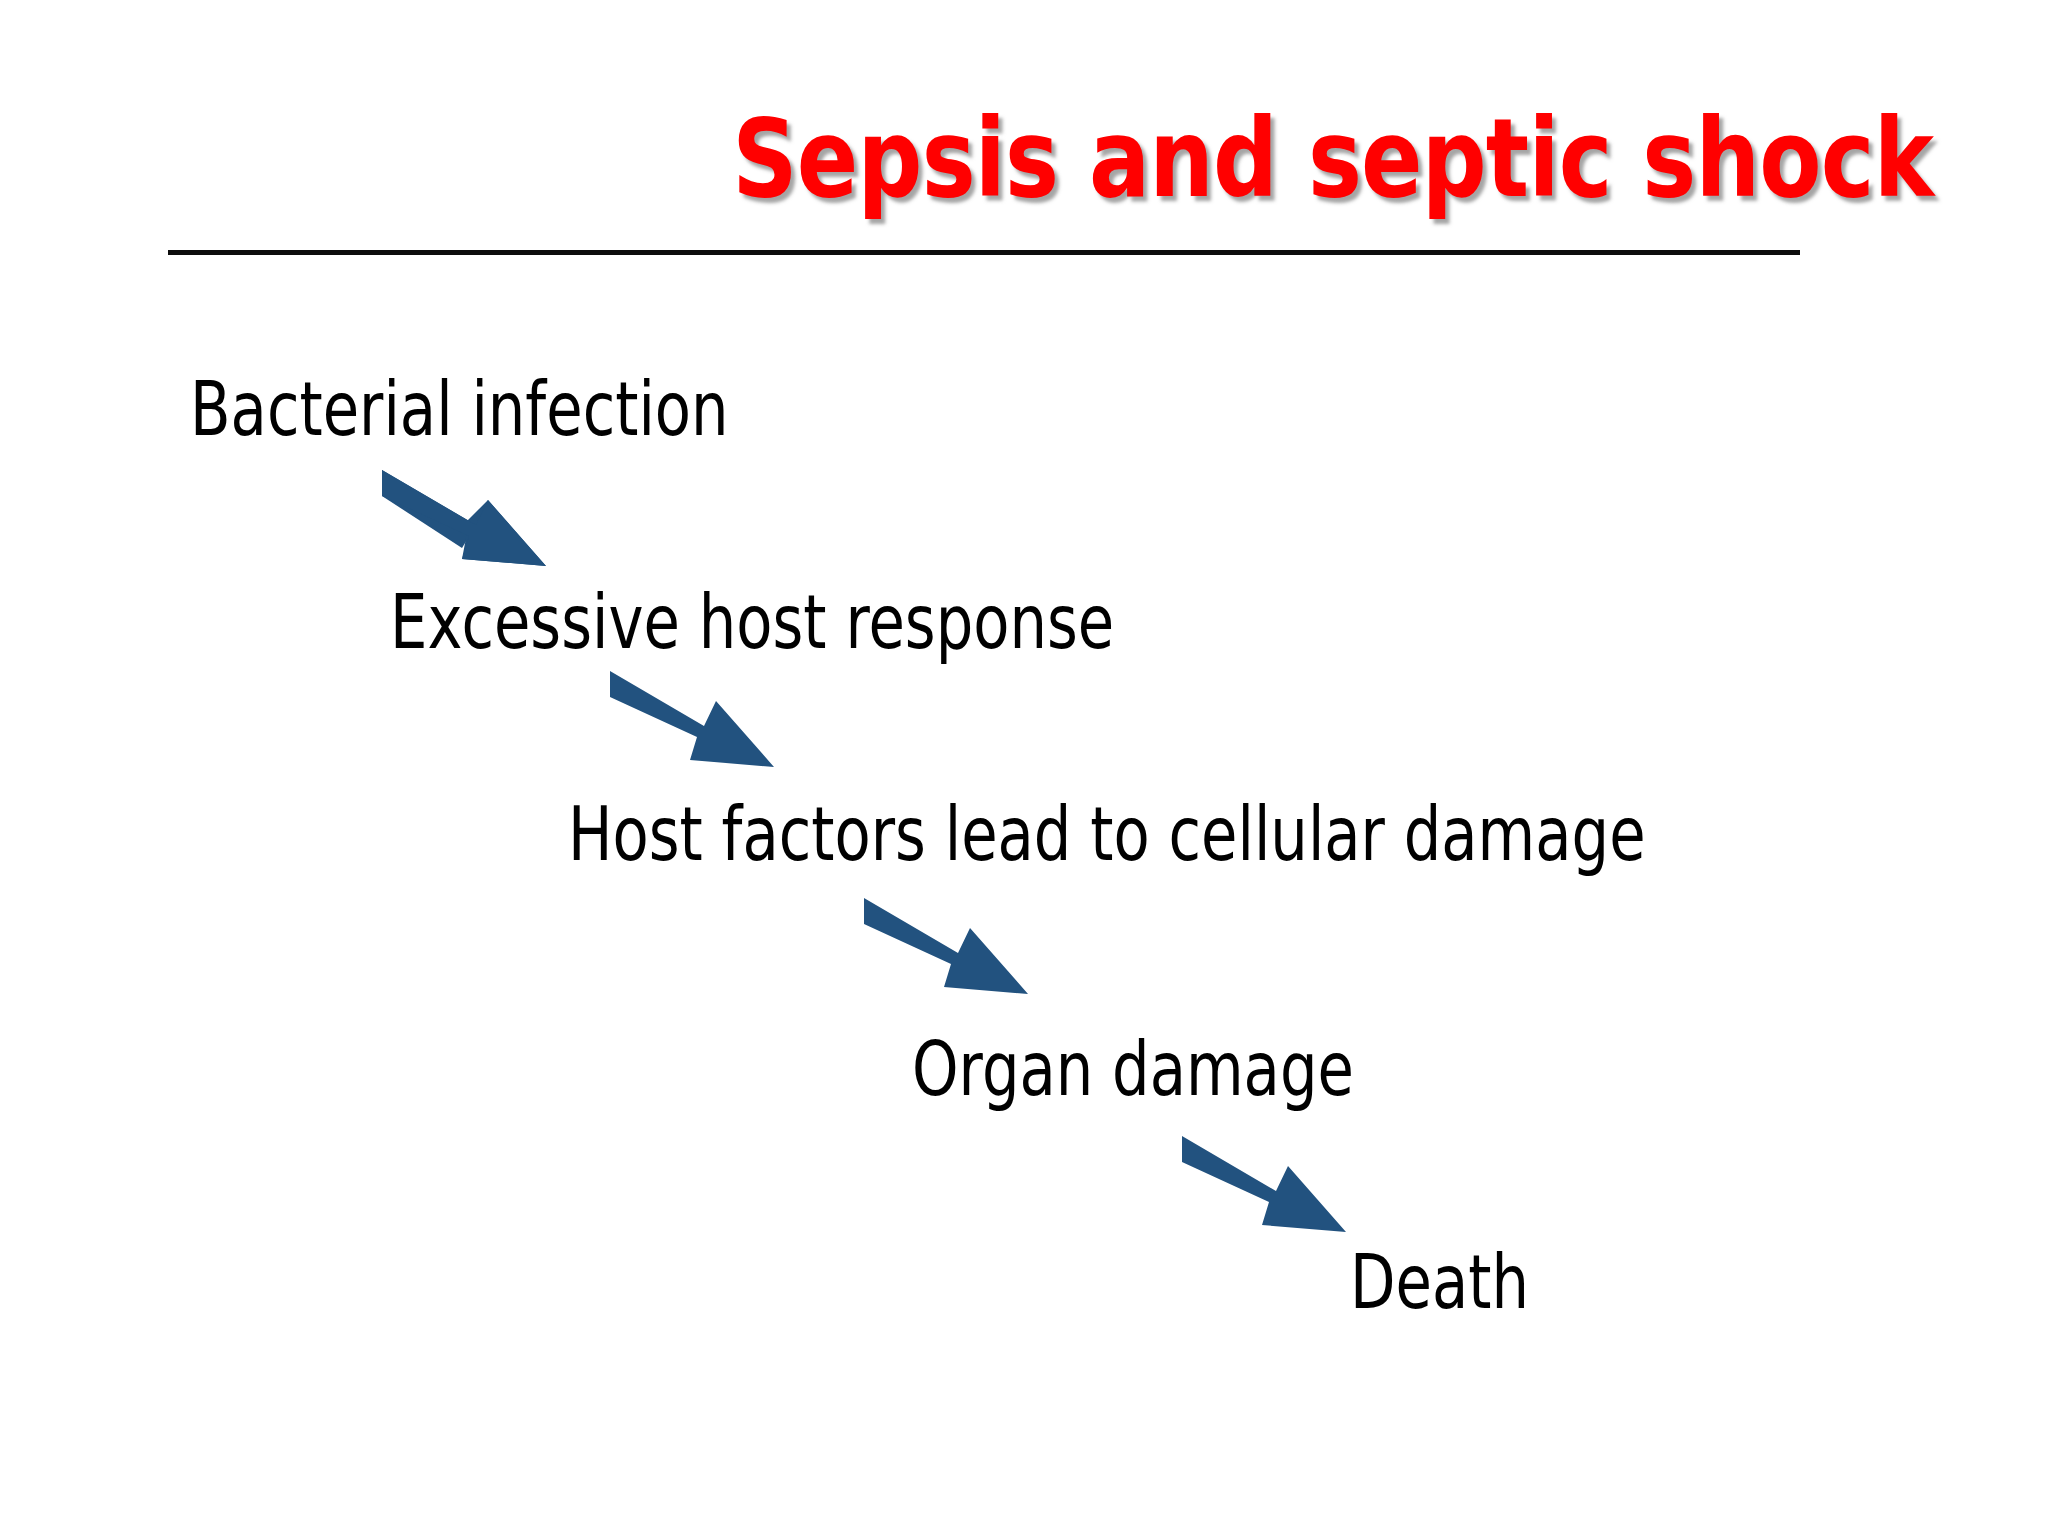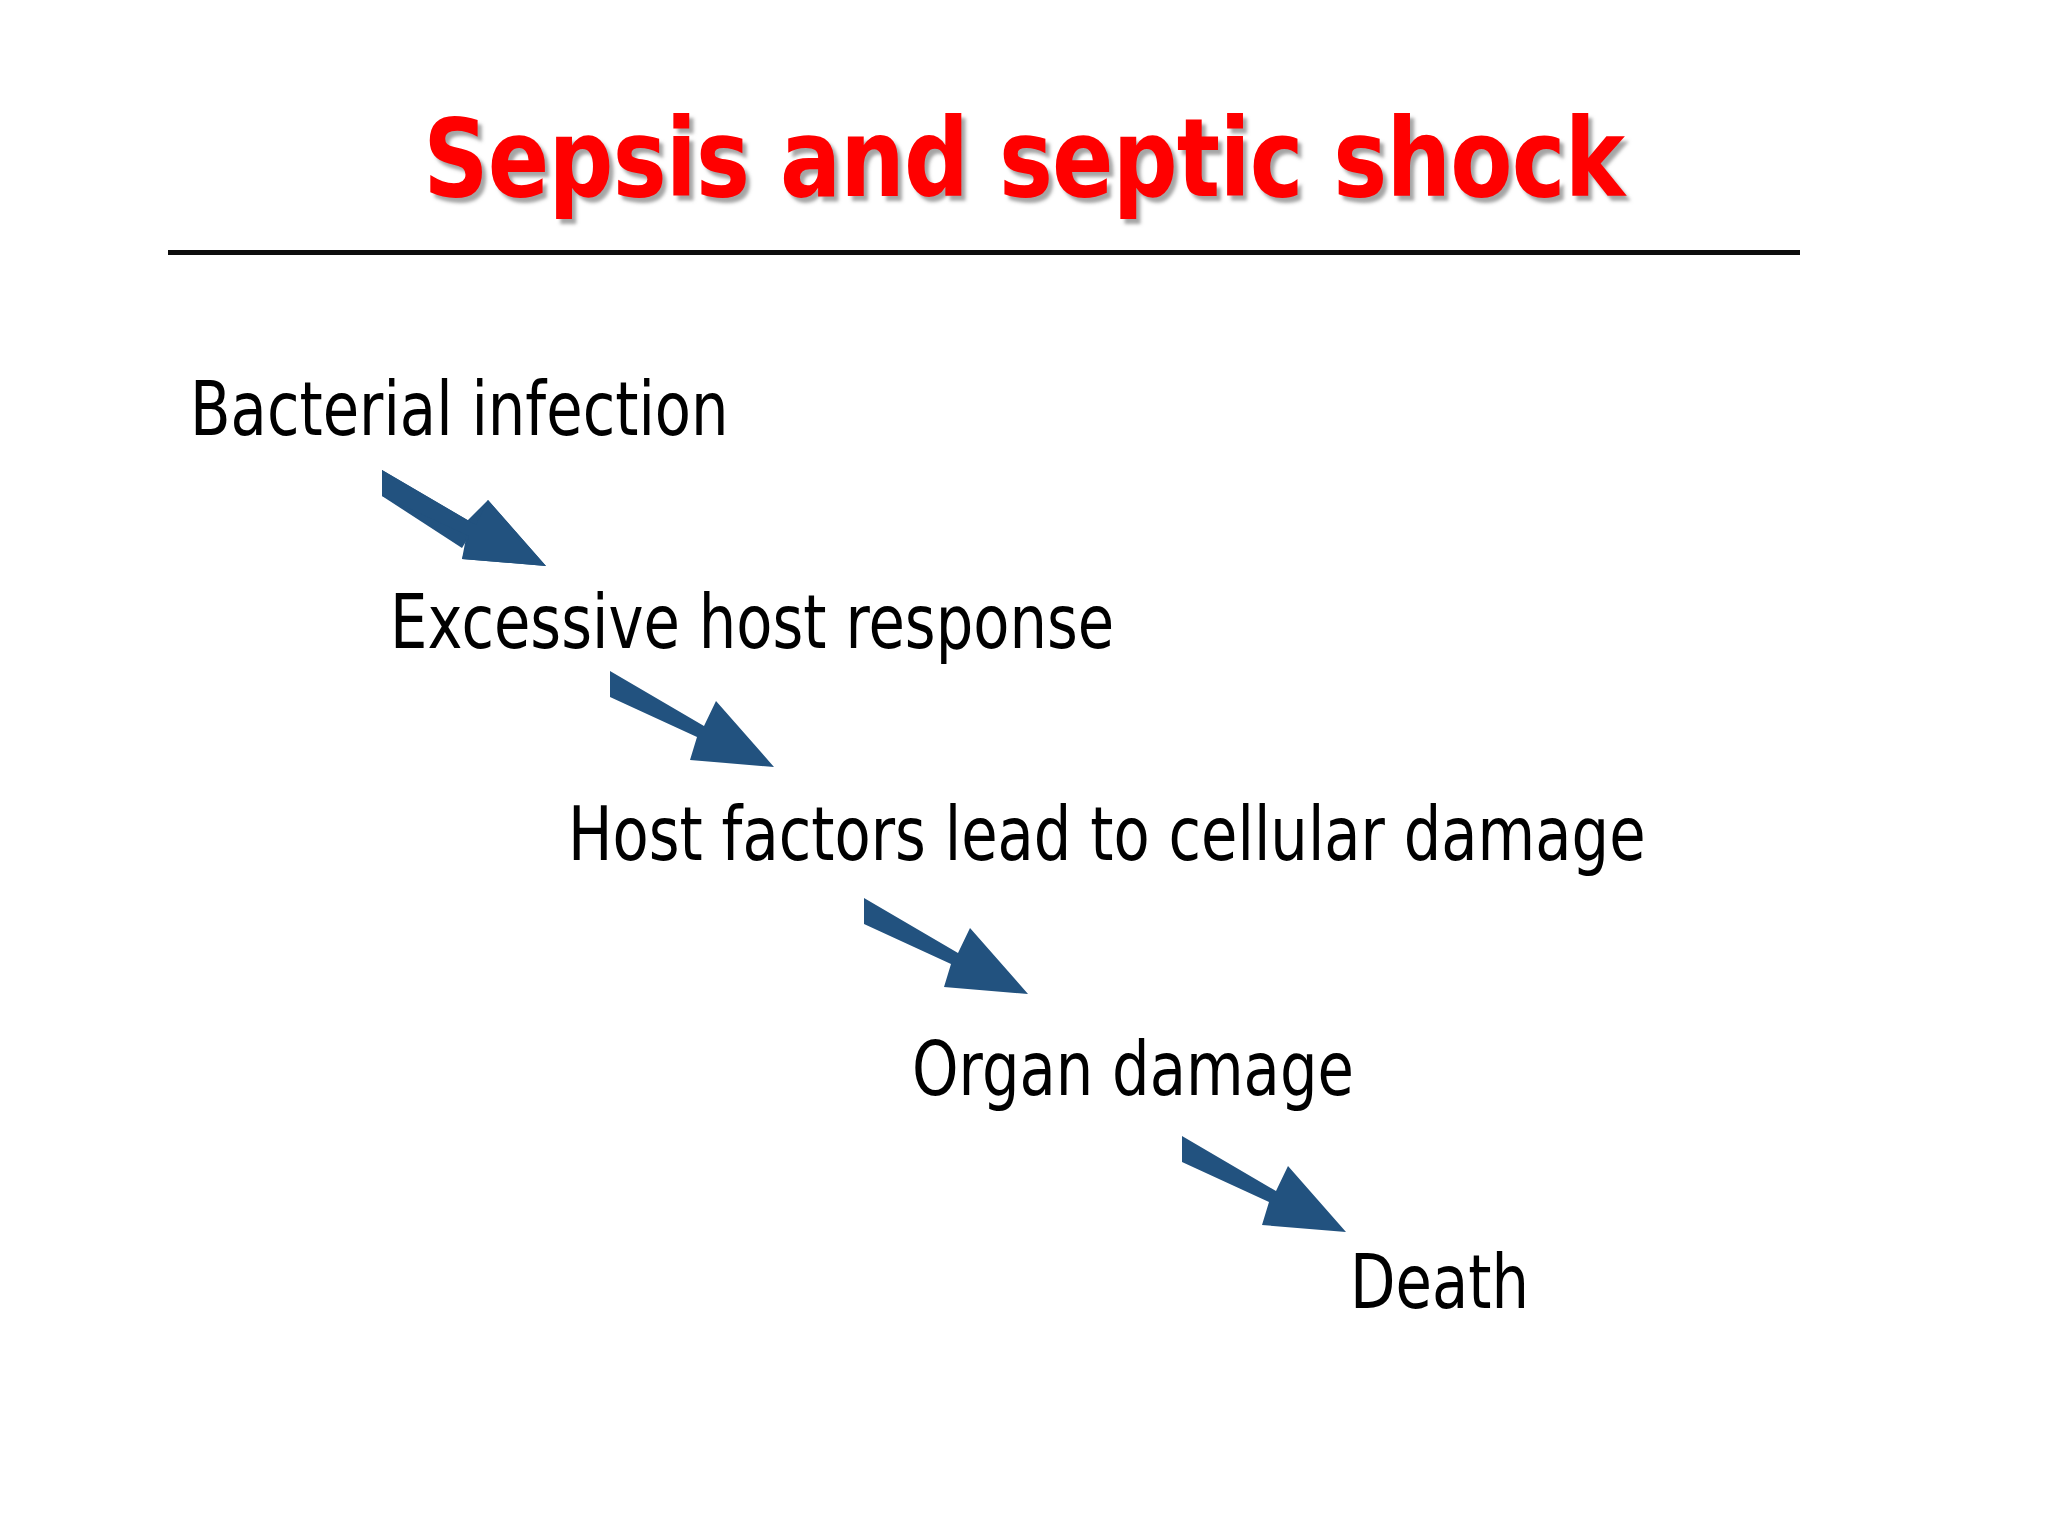--- a/index.html
+++ b/index.html
@@ -22,21 +22,21 @@
     height: 1536px;
     background: #ffffff;
   }
 
   
   #title-block {
     position: absolute;
     left: 0;
     top: 104px;
     width: 2048px;
-    text-align: center;
+    text-align: right;
   }
   #slide-title {
     display: inline-block;
     color: #FF0000;
     font-family: "DejaVu Sans", "Liberation Sans", sans-serif;
     font-weight: bold;
     font-size: 108px;
     line-height: 1.02;
     letter-spacing: -1px;
     transform: scaleX(0.84);

